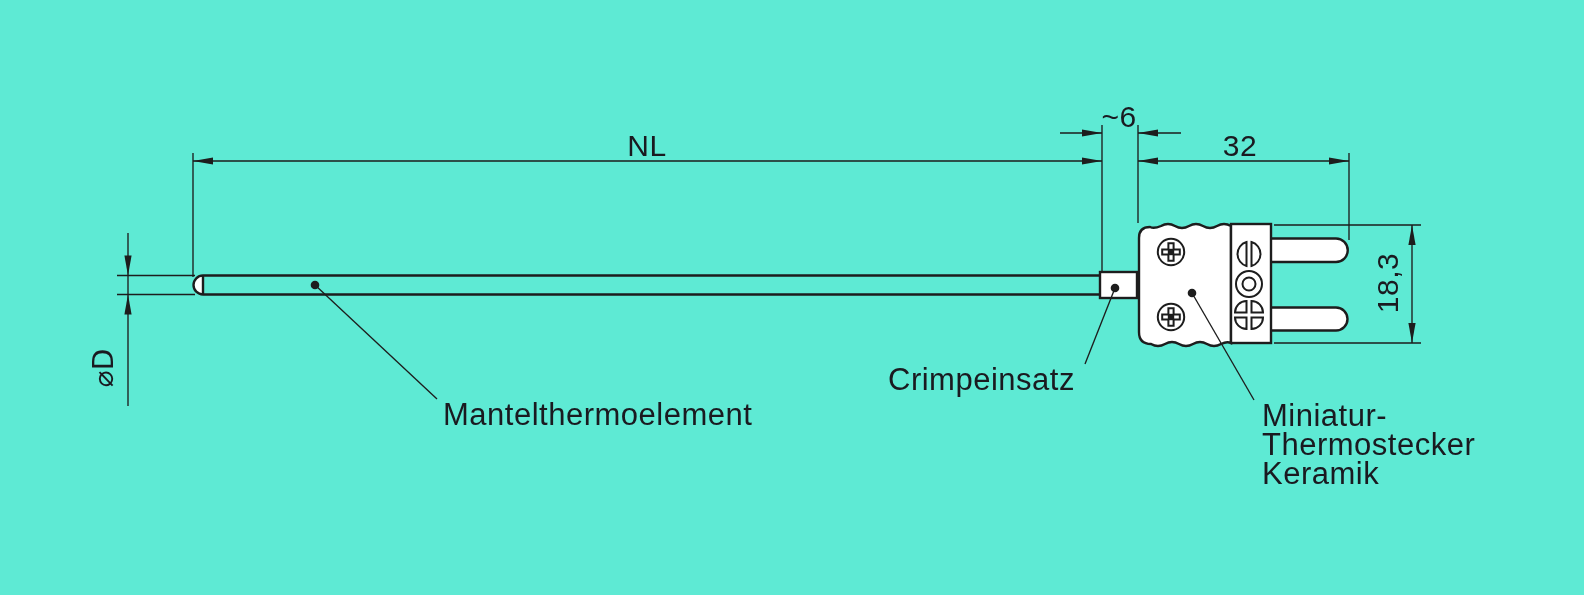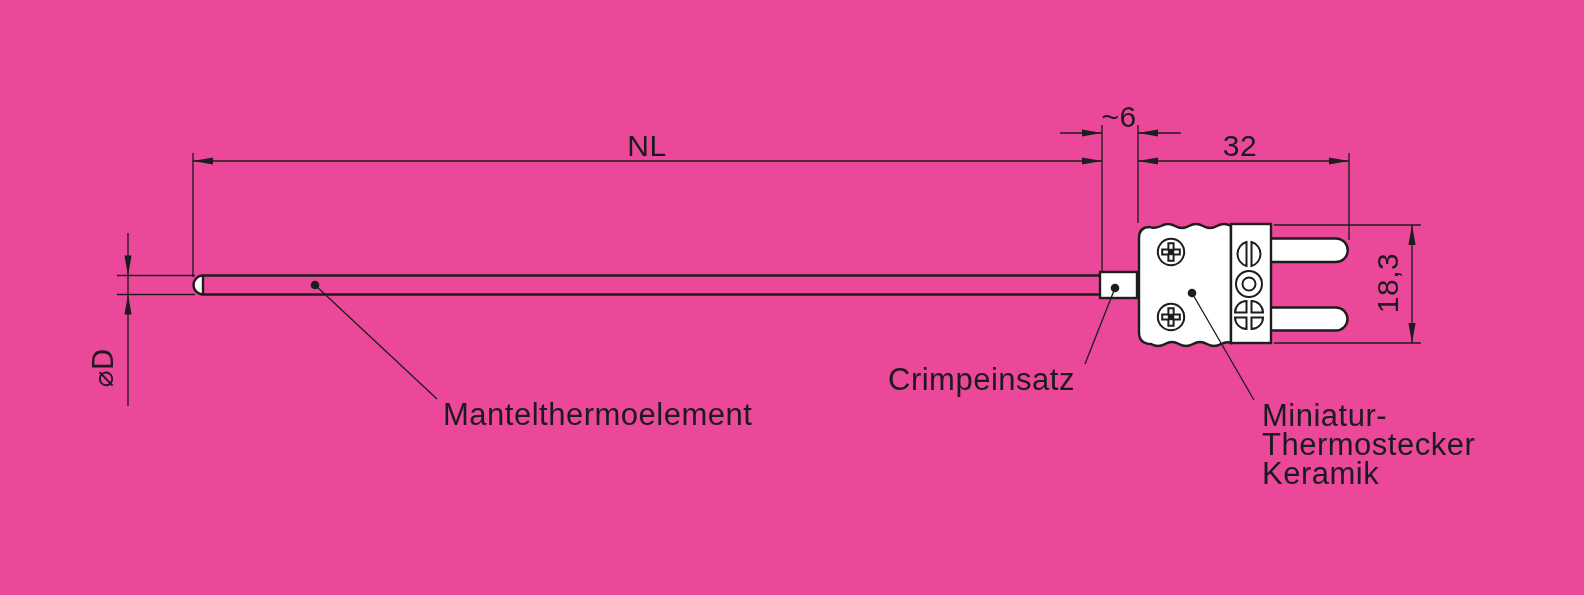--- a/index.html
+++ b/index.html
@@ -4,21 +4,21 @@
 <style>
   html, body {
     margin: 0;
     padding: 0;
     background: #ffffff;
   }
   .stage {
     position: relative;
     width: 1584px;
     height: 595px;
-    background: #ec4899;
+    background: #5eead4;
     overflow: hidden;
     font-family: "Liberation Sans", sans-serif;
     text-decoration: underline;
   }
   svg { display: block; }
   text {
     font-family: "Liberation Sans", sans-serif;
     fill: #1a1a20;
   }
   .dim-text  { font-size: 30px; letter-spacing: 0.5px; }

